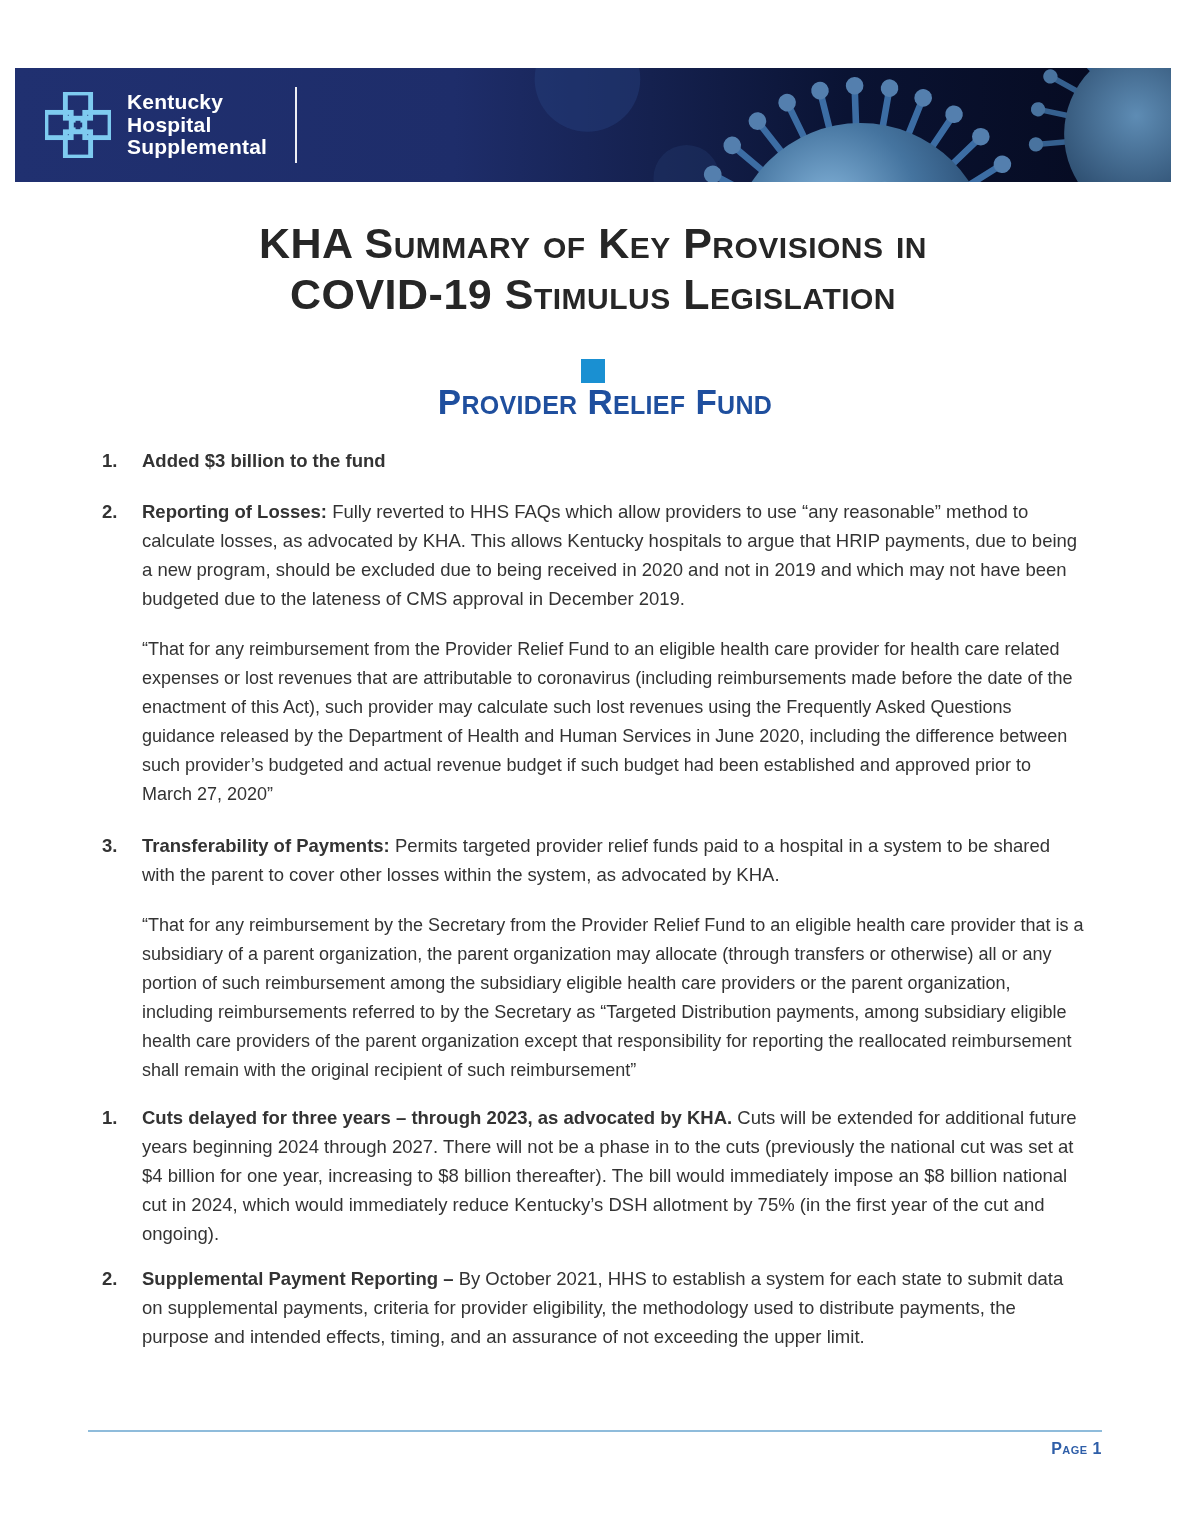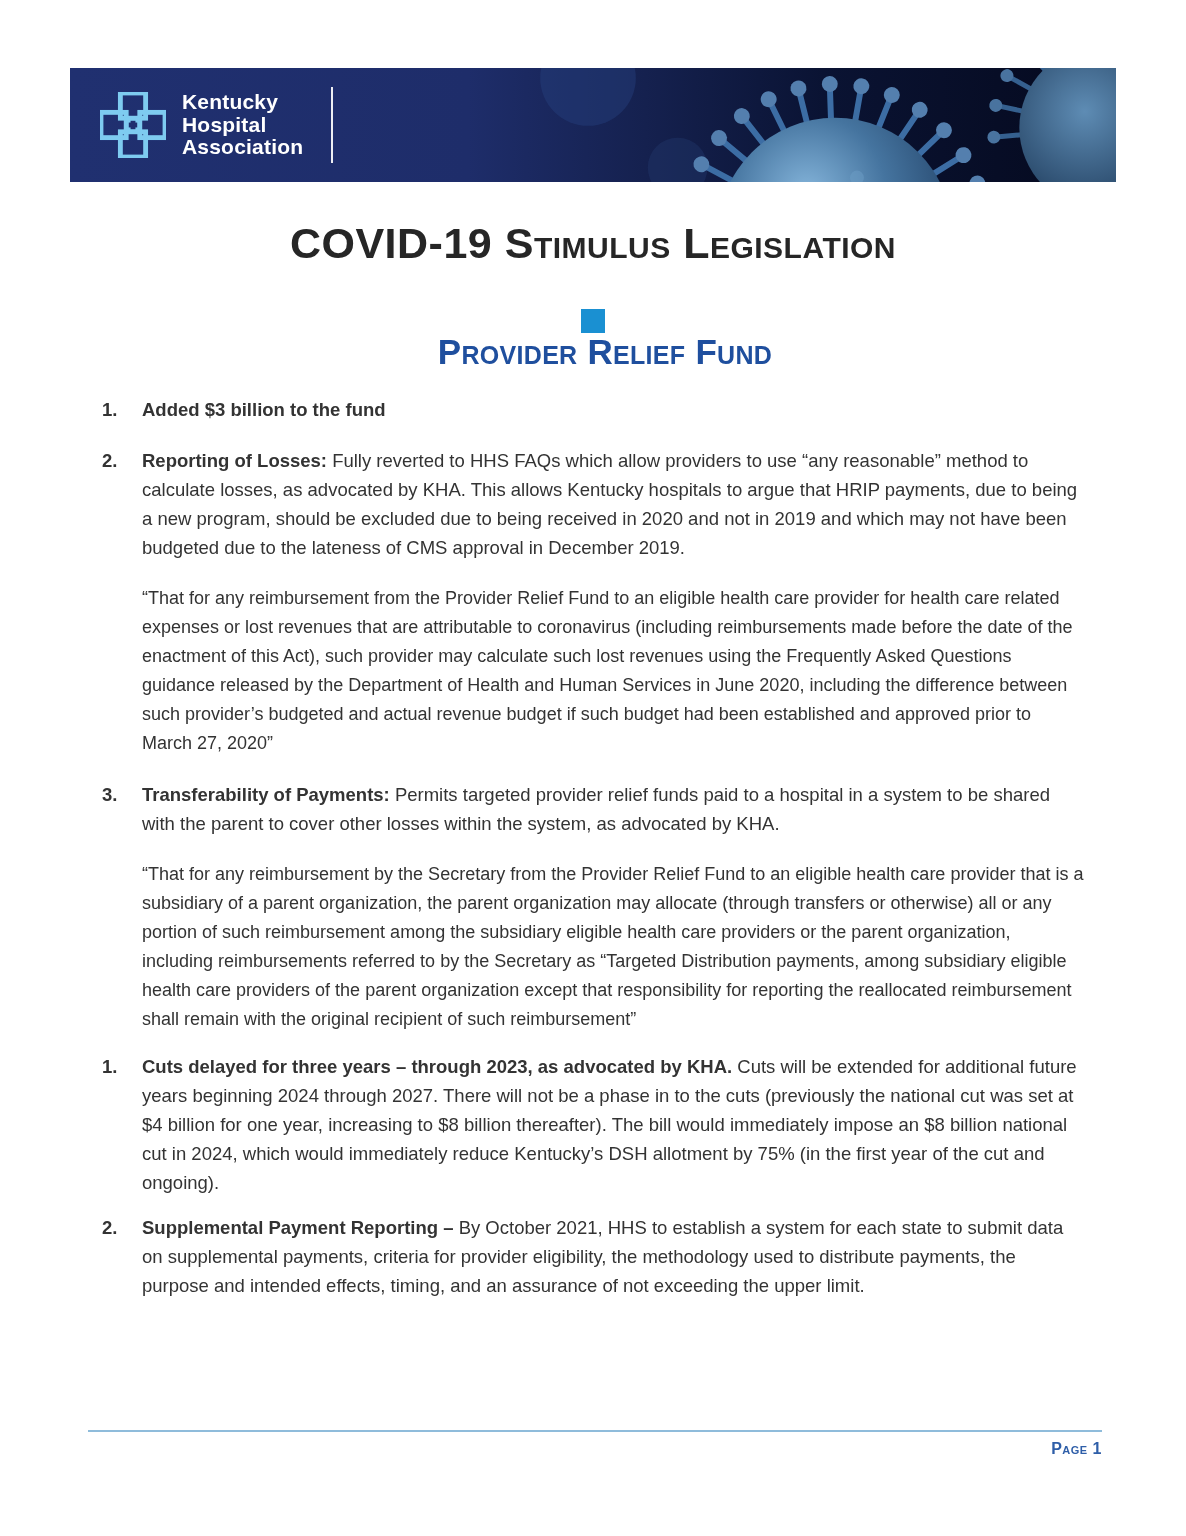--- a/index.html
+++ b/index.html
@@ -1,20 +1,20 @@
 <!DOCTYPE html>
 <html><head>
 <meta charset="utf-8">
 <style>
   html,body{margin:0;padding:0;background:#ffffff;}
   body{font-family:"Liberation Sans",sans-serif;color:#333333;}
   .page{position:relative;width:1186px;height:1536px;margin:0 auto;background:#ffffff;overflow:hidden;}
 
   
-  .banner{position:relative;margin:68px auto 0;width:1046px;height:114px;
+  .banner{position:relative;margin:68px auto 0;width:1156px;height:114px;
     background:linear-gradient(90deg,#203070 0%,#1e2d6a 38%,#15214f 55%,#0a1333 72%,#05091d 100%);
     overflow:hidden;}
   .banner-art{position:absolute;inset:0;}
   .banner-content{position:relative;z-index:2;display:flex;align-items:center;height:100%;}
   .logo-mark{margin-left:30px;flex:0 0 auto;}
   .org-name{margin-left:16px;color:#ffffff;font-weight:bold;font-size:21px;line-height:1.08;letter-spacing:.2px;}
   .banner-sep{width:2px;height:76px;background:rgba(255,255,255,.92);margin:0 24px 0 28px;flex:0 0 auto;}
   .slogan{color:#ffffff;font-weight:bold;font-size:58px;letter-spacing:.5px;white-space:nowrap;text-shadow:0 0 6px rgba(0,0,0,.35);}
   .slogan .one{letter-spacing:2px;margin-right:14px;}
 
@@ -121,27 +121,28 @@
         <g fill="#7ecbf0">
           <rect x="26" y="26" width="5.5" height="5.5"></rect>
           <rect x="36.5" y="26" width="5.5" height="5.5"></rect>
           <rect x="26" y="36.5" width="5.5" height="5.5"></rect>
           <rect x="36.5" y="36.5" width="5.5" height="5.5"></rect>
         </g>
       </svg>
       <div class="org-name">
         <div>Kentucky</div>
         <div>Hospital</div>
-        <div>Association</div>
+        <div>Supplemental</div>
       </div>
       <div class="banner-sep"></div>
     </div>
   </div>
 
   <div class="doc-title">
+    <div>KHA Summary of Key Provisions in</div>
     <div>COVID-19 Stimulus Legislation</div>
   </div>
 
   <div class="content">
 
     <div class="section-heading">
       <div class="sq"></div>
       <div class="heading-text">Provider Relief Fund</div>
     </div>
 

